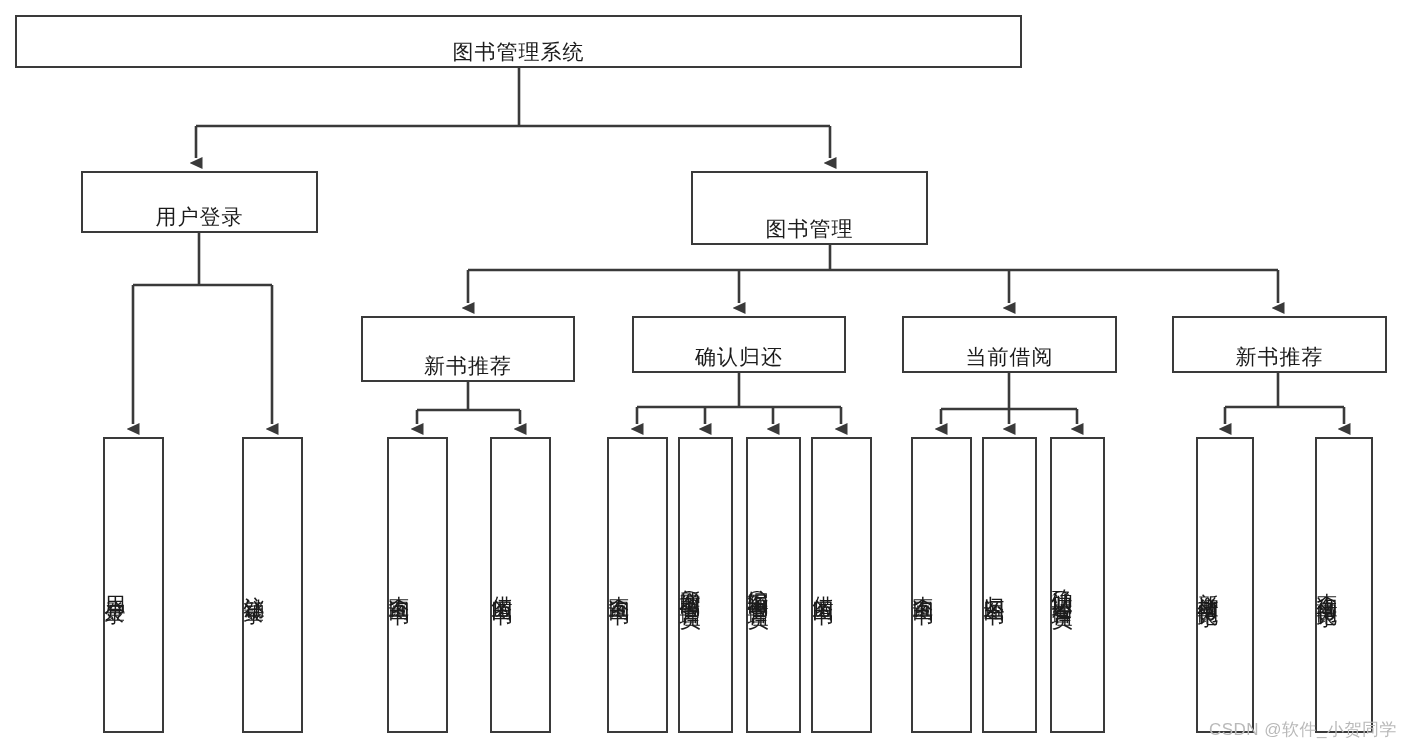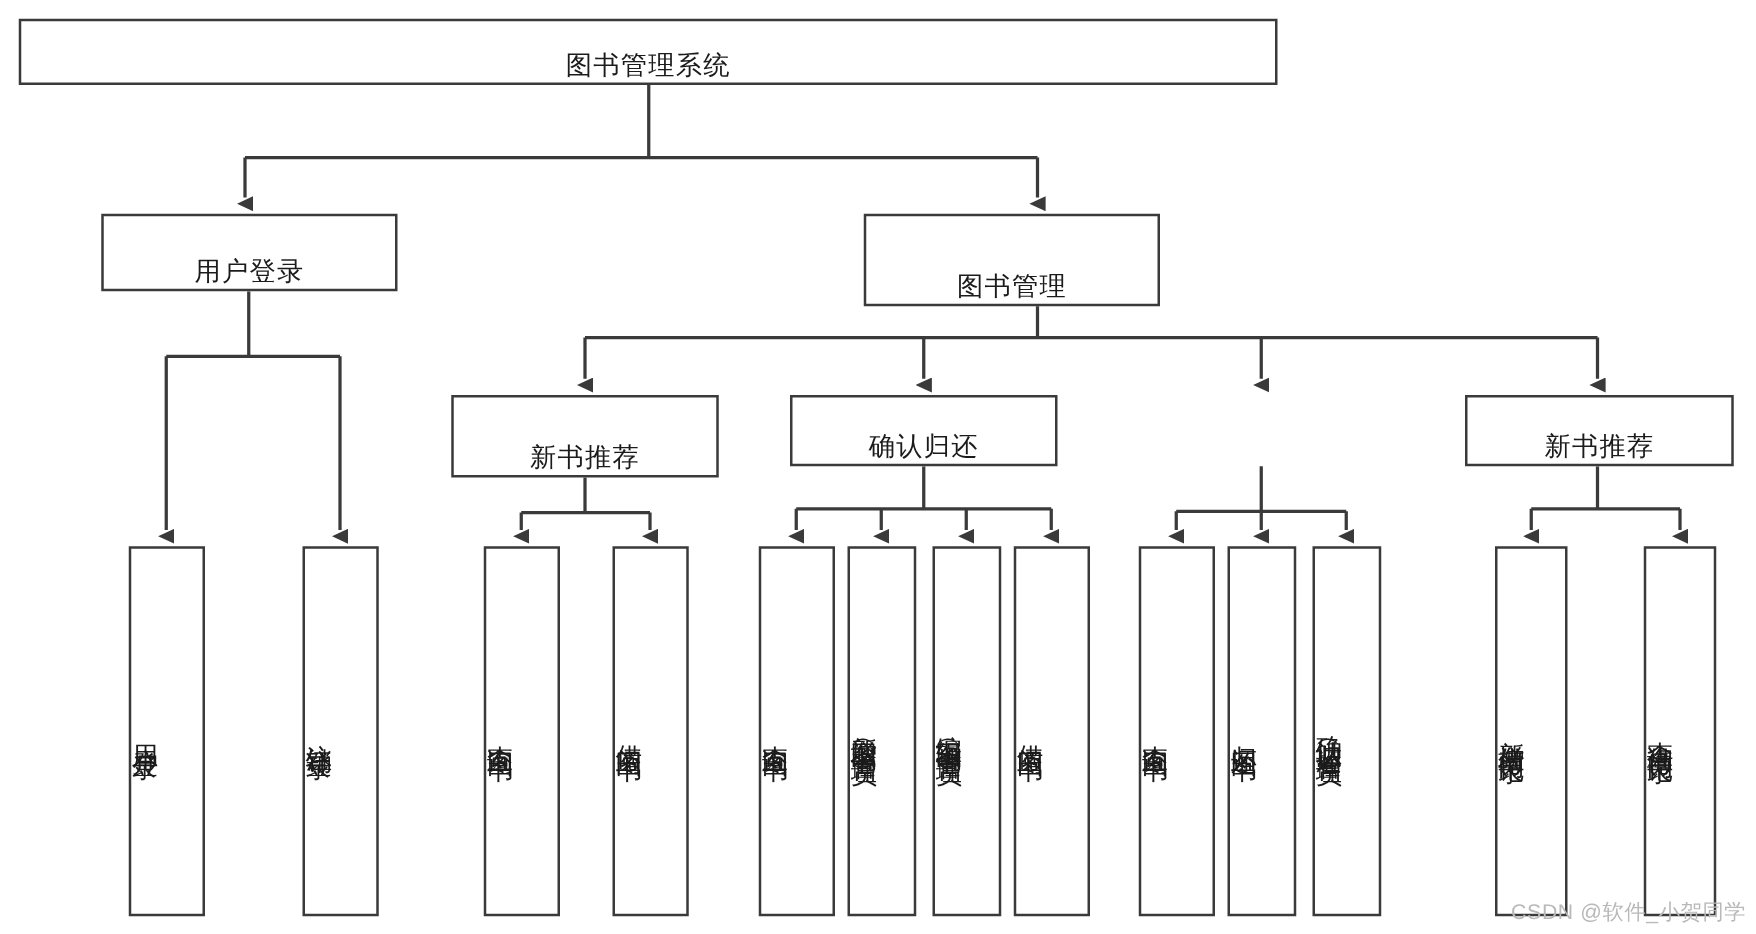--- a/index.html
+++ b/index.html
@@ -127,20 +127,23 @@
   <div class="node h" style="left:691px; top:171px; width:237px; height:74px;">
     <span>图书管理</span>
   </div>
 
   <div class="node h" style="left:361px; top:316px; width:214px; height:66px;">
     <span>新书推荐</span>
   </div>
   <div class="node h" style="left:632px; top:316px; width:214px; height:57px;">
     <span>确认归还</span>
   </div>
+  <div class="node h" style="left:902px; top:316px; width:215px; height:57px;">
+    <span>当前借阅</span>
+  </div>
   <div class="node h" style="left:1172px; top:316px; width:215px; height:57px;">
     <span>新书推荐</span>
   </div>
 
   <div class="node v" style="left:103px; top:437px; width:61px; height:296px;">
     <span class="vtext">用户登录</span>
   </div>
   <div class="node v" style="left:242px; top:437px; width:61px; height:296px;">
     <span class="vtext">注销登录</span>
   </div>

